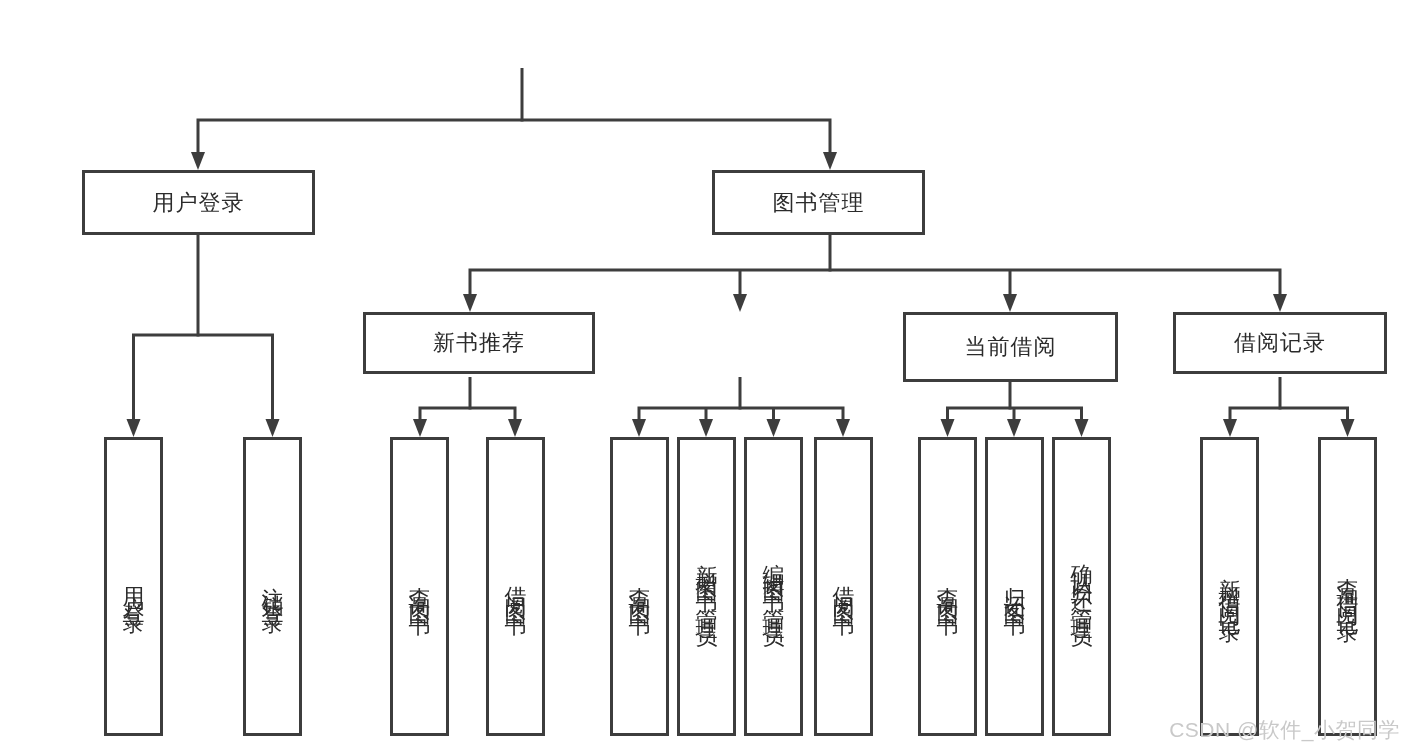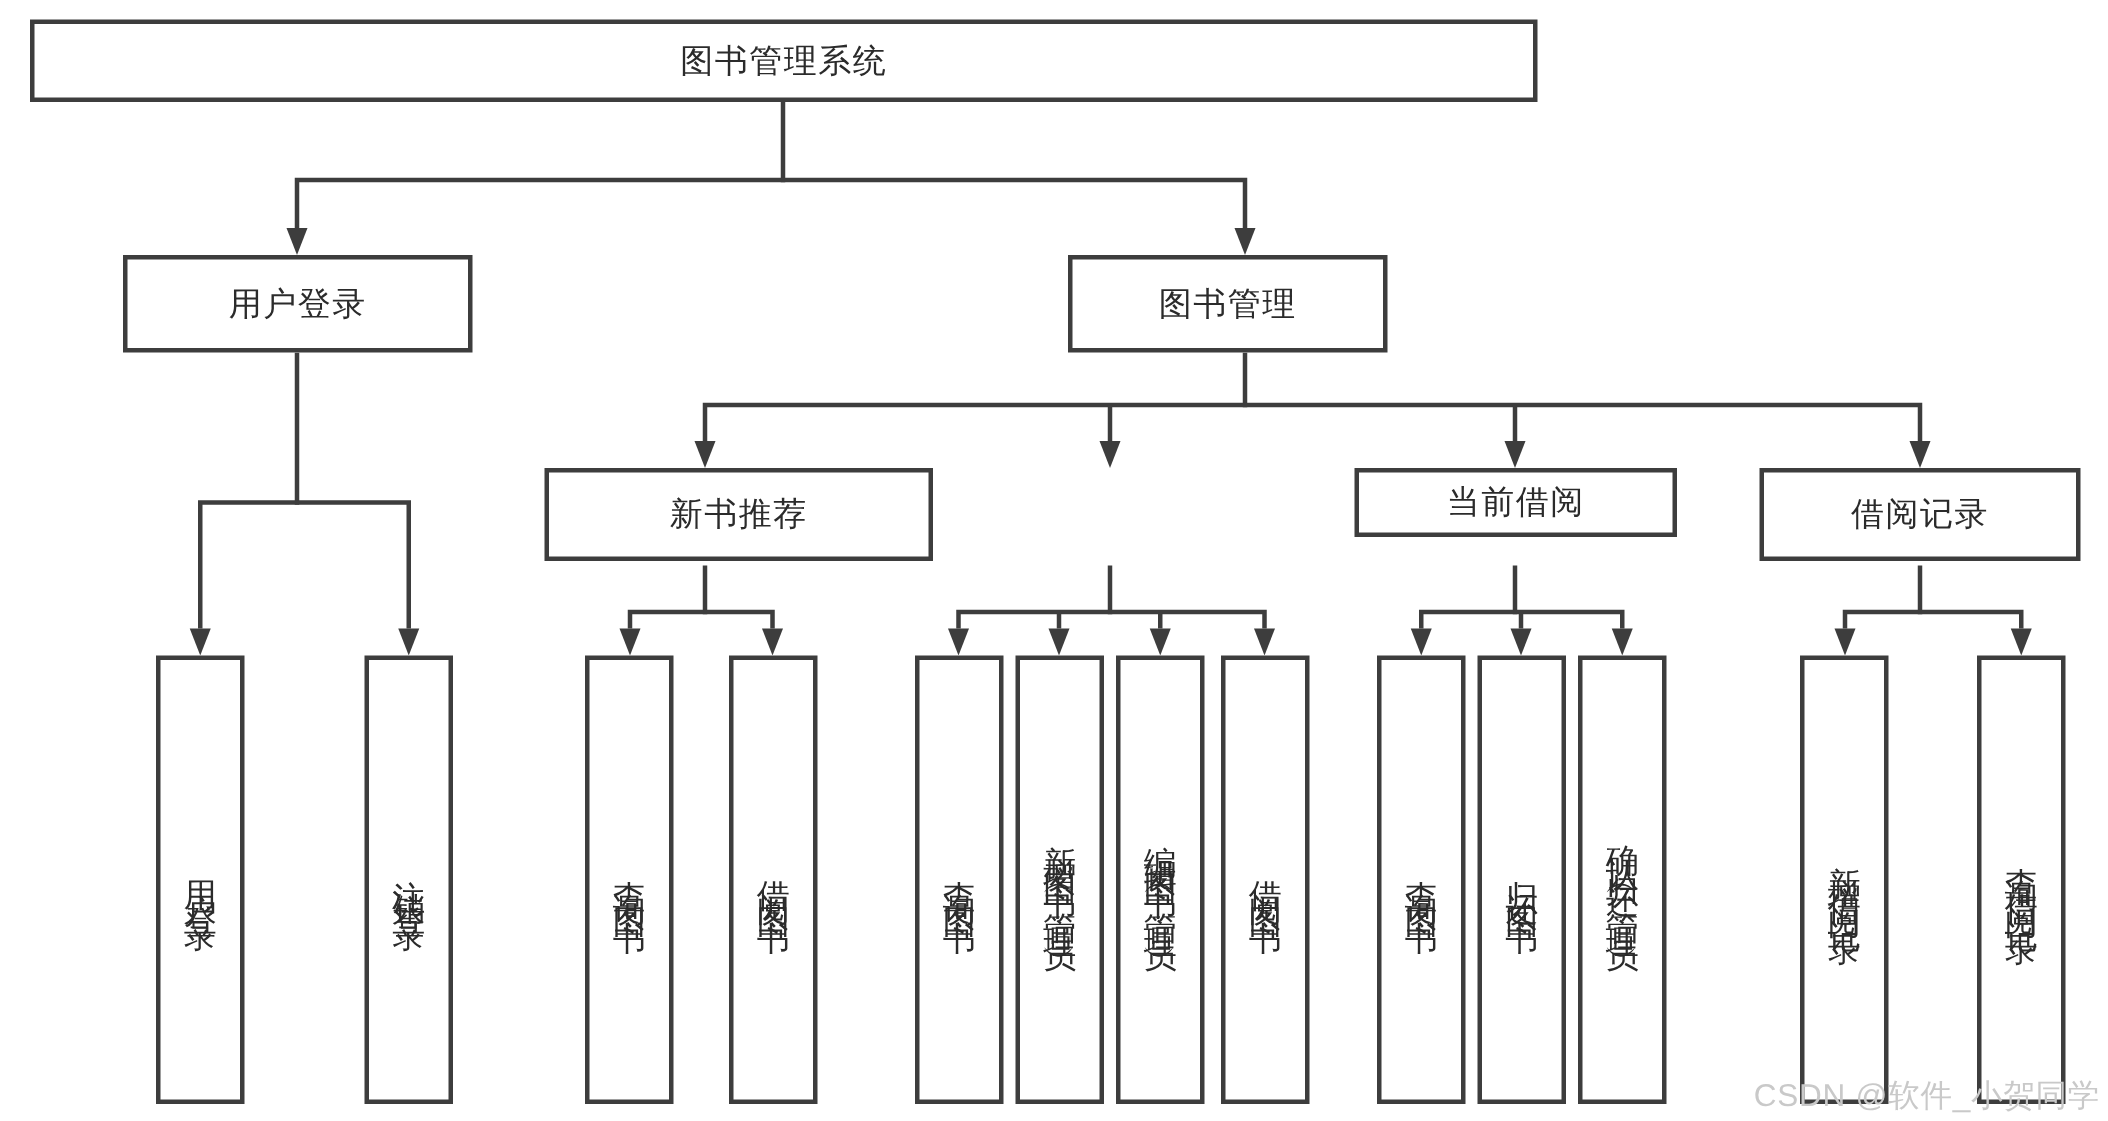--- a/index.html
+++ b/index.html
@@ -98,27 +98,26 @@
       <polygon points="766.5,419 780.5,419 773.5,437"></polygon>
       <polygon points="836,419 850,419 843,437"></polygon>
       <polygon points="940.5,419 954.5,419 947.5,437"></polygon>
       <polygon points="1007,419 1021,419 1014,437"></polygon>
       <polygon points="1074.5,419 1088.5,419 1081.5,437"></polygon>
       <polygon points="1223,419 1237,419 1230,437"></polygon>
       <polygon points="1340.5,419 1354.5,419 1347.5,437"></polygon>
     </g>
   </svg>
 
-  <div class="node-h" style="left:20px;top:13px;width:1005px;height:55px;">图书管理系统</div>
 
   <div class="node-h" style="left:82px;top:170px;width:233px;height:65px;">用户登录</div>
   <div class="node-h" style="left:712px;top:170px;width:213px;height:65px;text-align:right;">图书管理</div>
 
-  <div class="node-h" style="left:363px;top:312px;width:259px;height:62px;">新书推荐</div>
-  <div class="node-h" style="left:903px;top:312px;width:215px;height:46px;">当前借阅</div>
+  <div class="node-h" style="left:363px;top:312px;width:232px;height:62px;">新书推荐</div>
+  <div class="node-h" style="left:903px;top:312px;width:215px;height:70px;">当前借阅</div>
   <div class="node-h" style="left:1173px;top:312px;width:214px;height:62px;">借阅记录</div>
 
   <div class="node-v" style="left:104px;">用户登录</div>
   <div class="node-v" style="left:243px;">注销登录</div>
 
   <div class="node-v" style="left:390px;">查询图书</div>
   <div class="node-v" style="left:486px;">借阅图书</div>
 
   <div class="node-v" style="left:610px;">查询图书</div>
   <div class="node-v" style="left:677px;">新增图书（管理员）</div>

